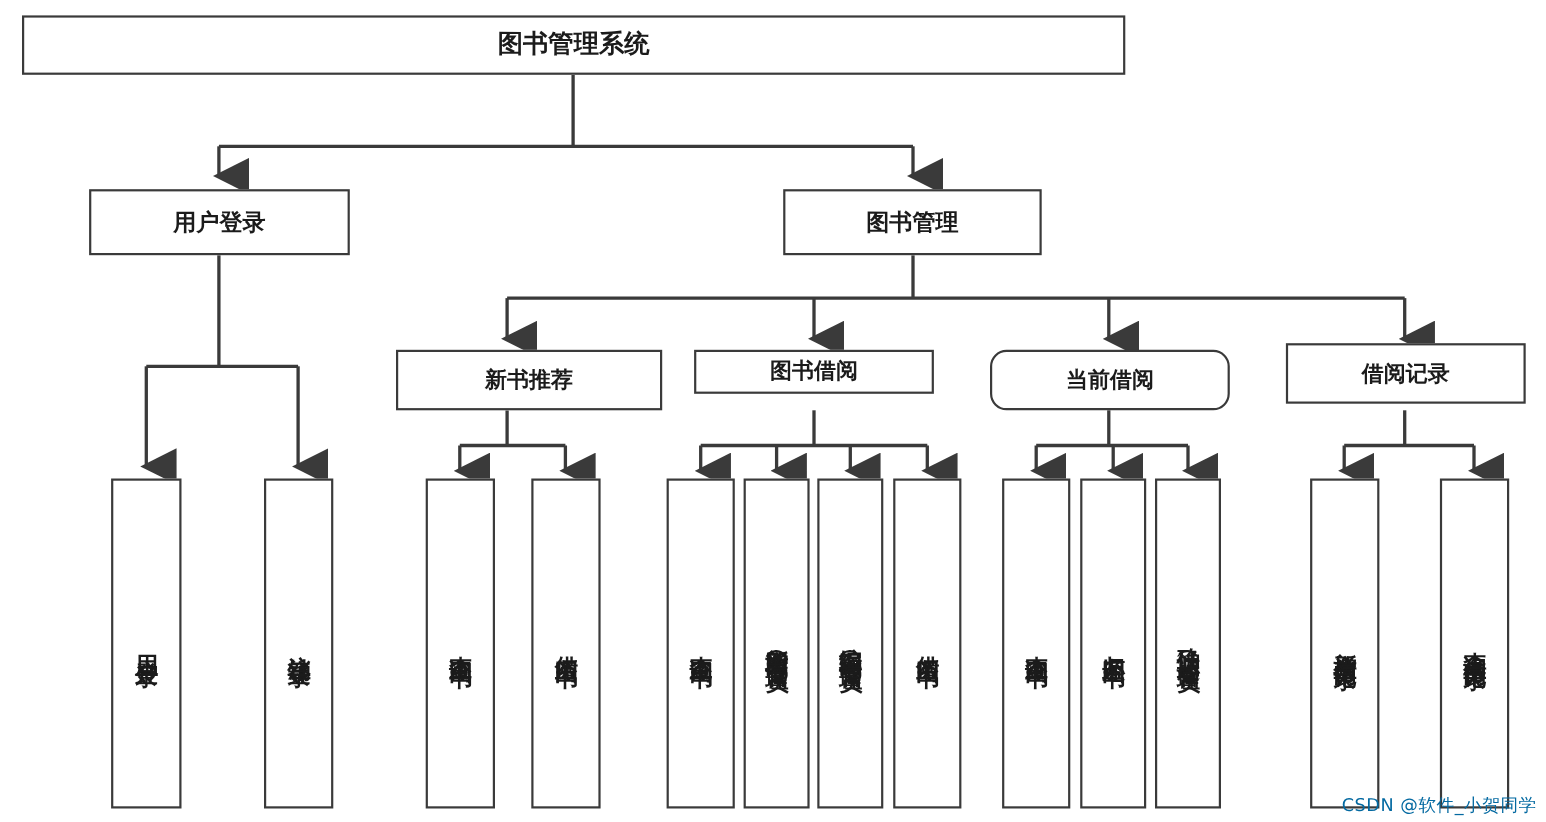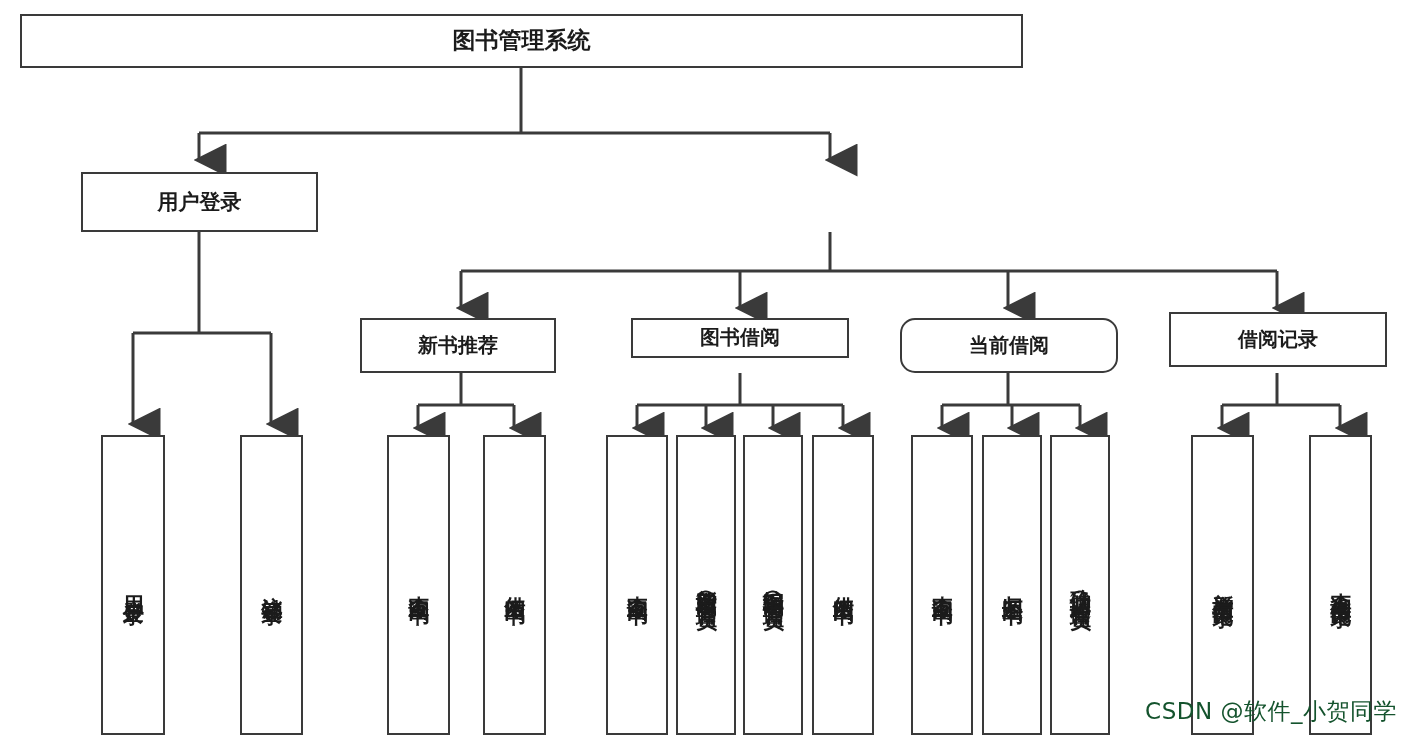--- a/index.html
+++ b/index.html
@@ -47,23 +47,23 @@
     writing-mode: vertical-rl;
     text-orientation: upright;
     letter-spacing: 3px;
     line-height: 1;
     white-space: nowrap;
     display: block;
   }
   .watermark {
     position: absolute;
     right: 8px;
-    bottom: 20px;
-    font-size: 23px;
-    color: #14532d;
+    bottom: 4px;
+    font-size: 16px;
+    color: #0369a1;
     letter-spacing: 0.5px;
     white-space: nowrap;
   }
 </style>
 </head>
 <body>
 
 <div id="canvas">
 
   <svg class="wires" viewBox="0 0 1405 747" xmlns="http://www.w3.org/2000/svg">
@@ -120,22 +120,25 @@
   </svg>
 
   <div class="node root" style="left:20px; top:14px; width:1003px; height:54px;">
     <span>图书管理系统</span>
   </div>
 
   <div class="node level1" style="left:81px; top:172px; width:237px; height:60px;">
     <span>用户登录</span>
   </div>
 
-
-  <div class="node level2" style="left:360px; top:318px; width:196px; height:55px;">
+  <div class="node level1" style="left:712px; top:172px; width:235px; height:60px;">
+    <span>图书管理</span>
+  </div>
+
+  <div class="node level2" style="left:360px; top:318px; width:242px; height:55px;">
     <span>新书推荐</span>
   </div>
 
   <div class="node level2" style="left:631px; top:318px; width:218px; height:40px;">
     <span>图书借阅</span>
   </div>
 
   <div class="node level2" style="left:900px; top:318px; width:218px; height:55px;border-radius:15px;">
     <span>当前借阅</span>
   </div>

